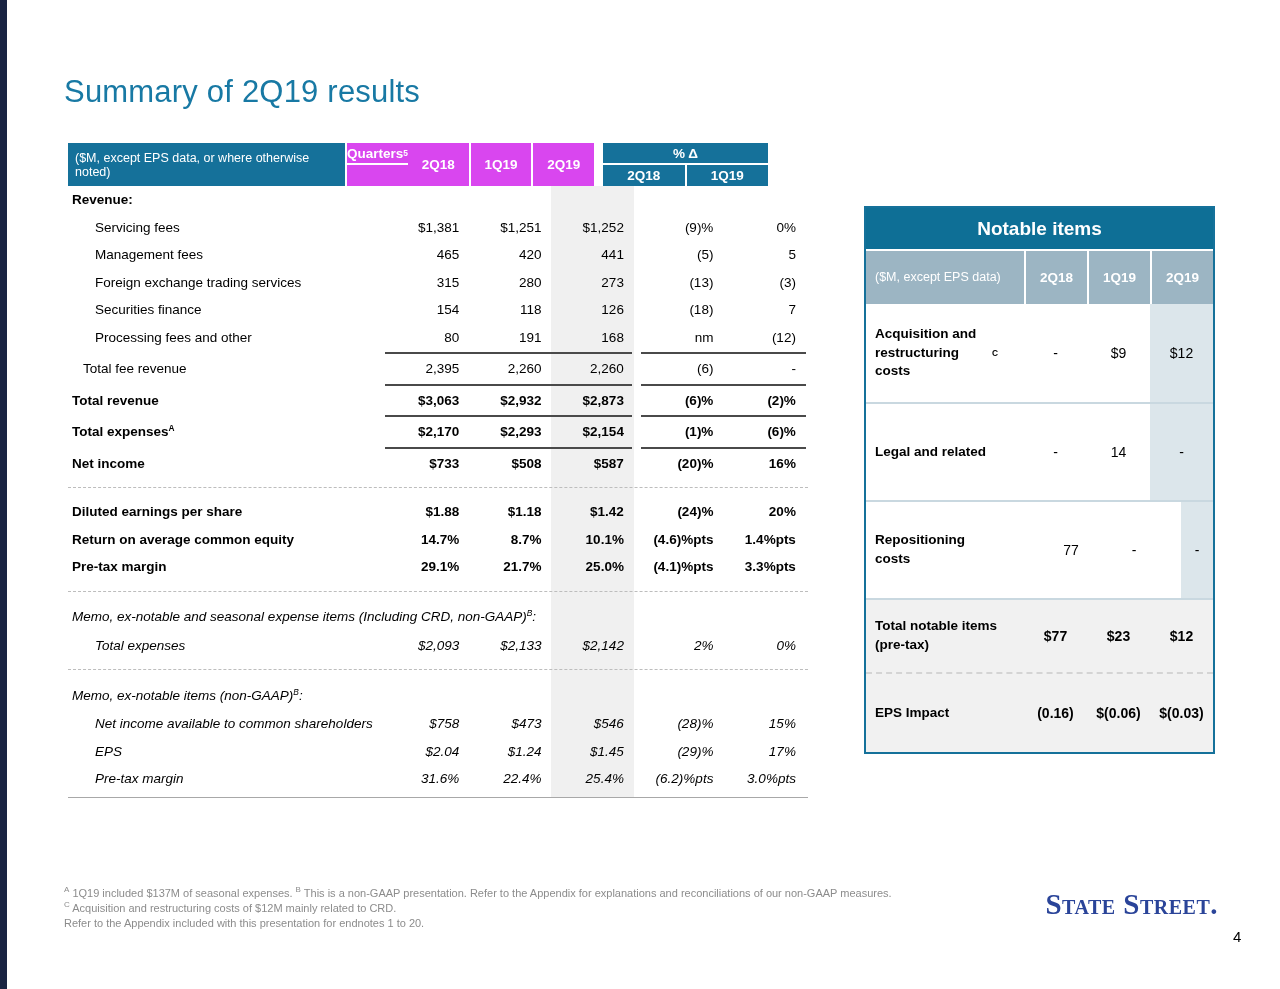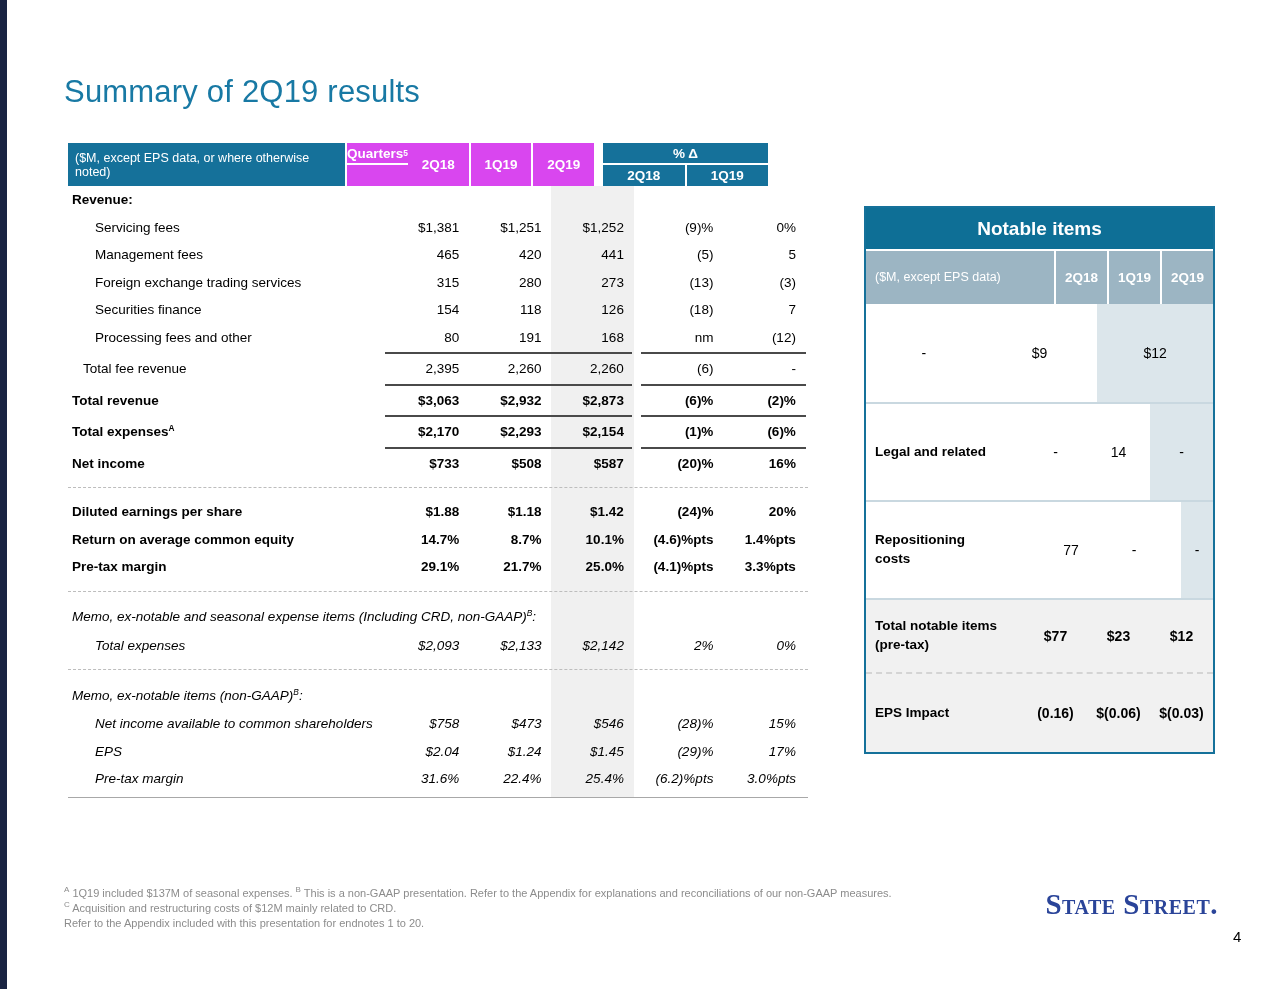--- a/index.html
+++ b/index.html
@@ -55,21 +55,21 @@
   
   .notable {
     position:absolute; left:864px; top:206px; width:351px;
     border:2px solid #15719a; background:#fff;
   }
   .nt-title {
     height:41px; background:#0e6f96; color:#fff; font-size:19px; font-weight:bold;
     display:flex; align-items:center; justify-content:center;
   }
   .nt-subheader { display:flex; height:55px; background:#9cb5c3; border-top:2px solid #fff; color:#fff; }
-  .nt-sh-label { width:188px; font-size:12.5px; display:flex; align-items:center; padding-left:9px; line-height:1.3; }
+  .nt-sh-label { width:158px; font-size:12.5px; display:flex; align-items:center; padding-left:9px; line-height:1.3; }
   .nt-sh-col {
     flex:1; display:flex; align-items:center; justify-content:center;
     font-size:13.5px; font-weight:bold; border-left:2px solid #fff;
   }
   .nt-row { display:flex; position:relative; }
   .nt-row + .nt-row { border-top:2px solid #c9d8e0; }
   .nt-row.dashed-above { border-top:2px dashed #d4d4d4; }
   .nt-label {
     width:158px; padding:10px 26px 10px 9px; font-weight:bold; font-size:13.5px;
     line-height:1.4; display:flex; align-items:center;
@@ -306,20 +306,21 @@
   <div class="notable">
     <div class="nt-title">Notable items</div>
     <div class="nt-subheader">
       <div class="nt-sh-label">($M, except EPS data)</div>
       <div class="nt-sh-col">2Q18</div>
       <div class="nt-sh-col">1Q19</div>
       <div class="nt-sh-col">2Q19</div>
     </div>
     <div id="notable-body">
         <div class="nt-row r-h1">
+          <div class="nt-label">Acquisition and restructuring costs<span class="sup">C</span></div>
           <div class="nt-val">-</div>
           <div class="nt-val">$9</div>
           <div class="nt-val hl">$12</div>
         </div>
         <div class="nt-row r-h2">
           <div class="nt-label">Legal and related</div>
           <div class="nt-val">-</div>
           <div class="nt-val">14</div>
           <div class="nt-val hl">-</div>
         </div>

